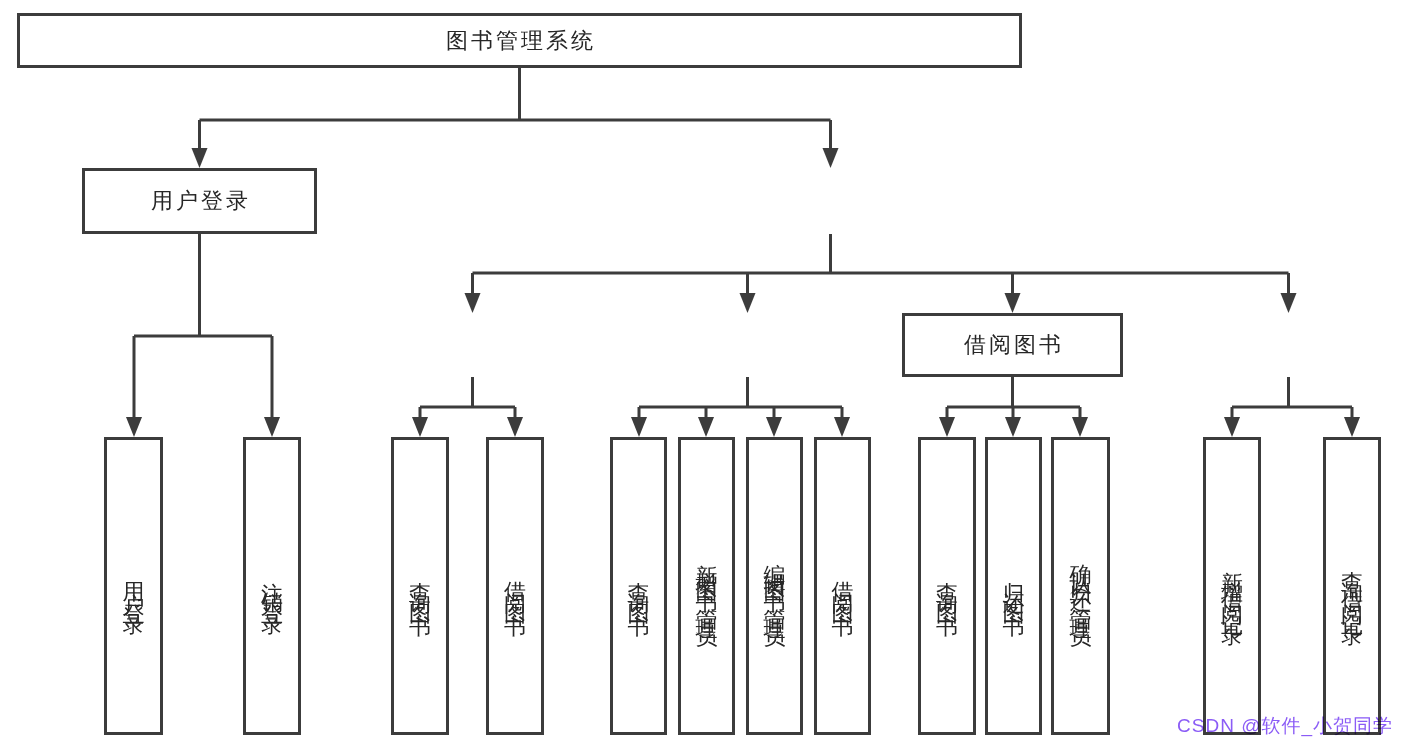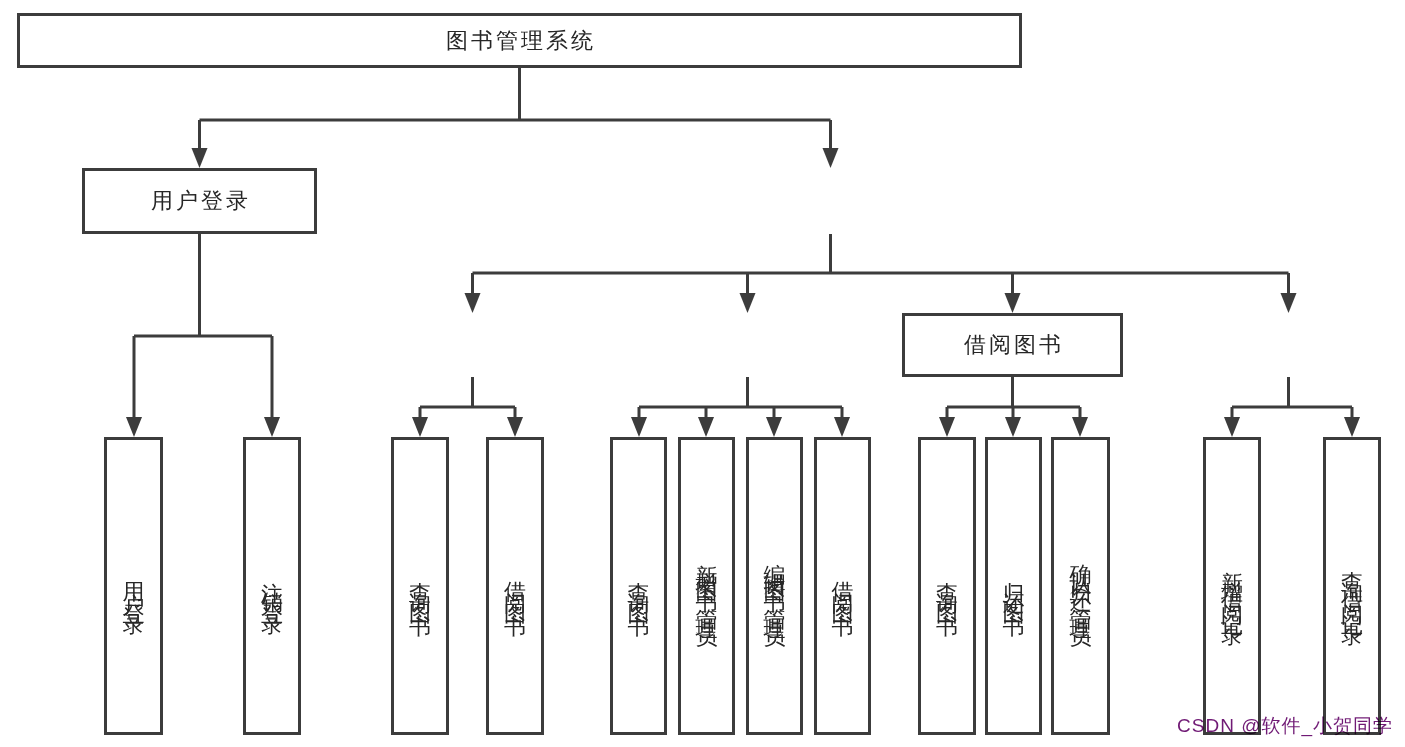--- a/index.html
+++ b/index.html
@@ -37,21 +37,21 @@
     text-indent:0;
     white-space:normal;
     line-height:1;
   }
   .leaf.long .lbl{letter-spacing:9px;}
   .watermark{
     position:absolute;
     right:12px;top:713px;
     font-size:19px;
     letter-spacing:1px;
-    color:#701a75;
+    color:#8b5cf6;
     mix-blend-mode:multiply;
     z-index:3;
     white-space:nowrap;
   }
 </style>
 </head>
 <body>
 
 <div class="canvas">
 

